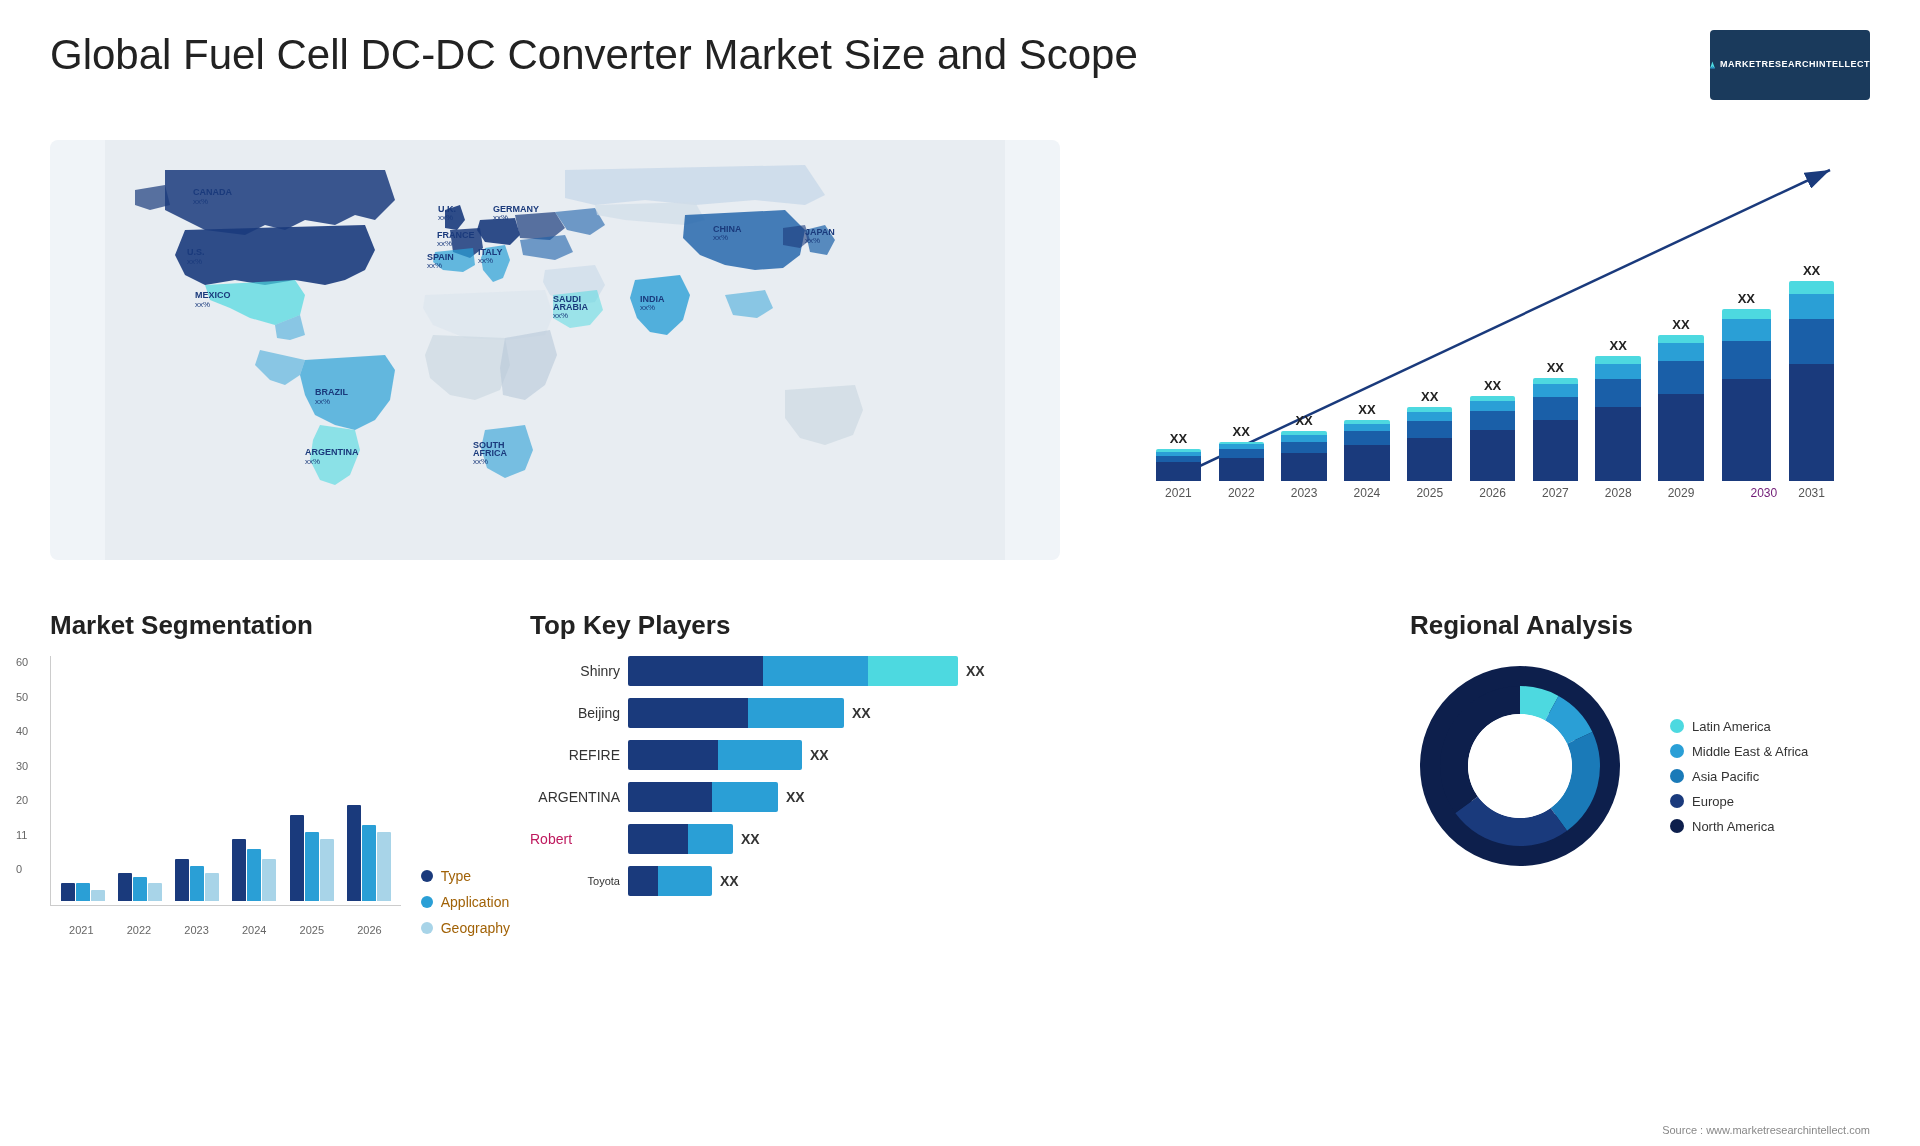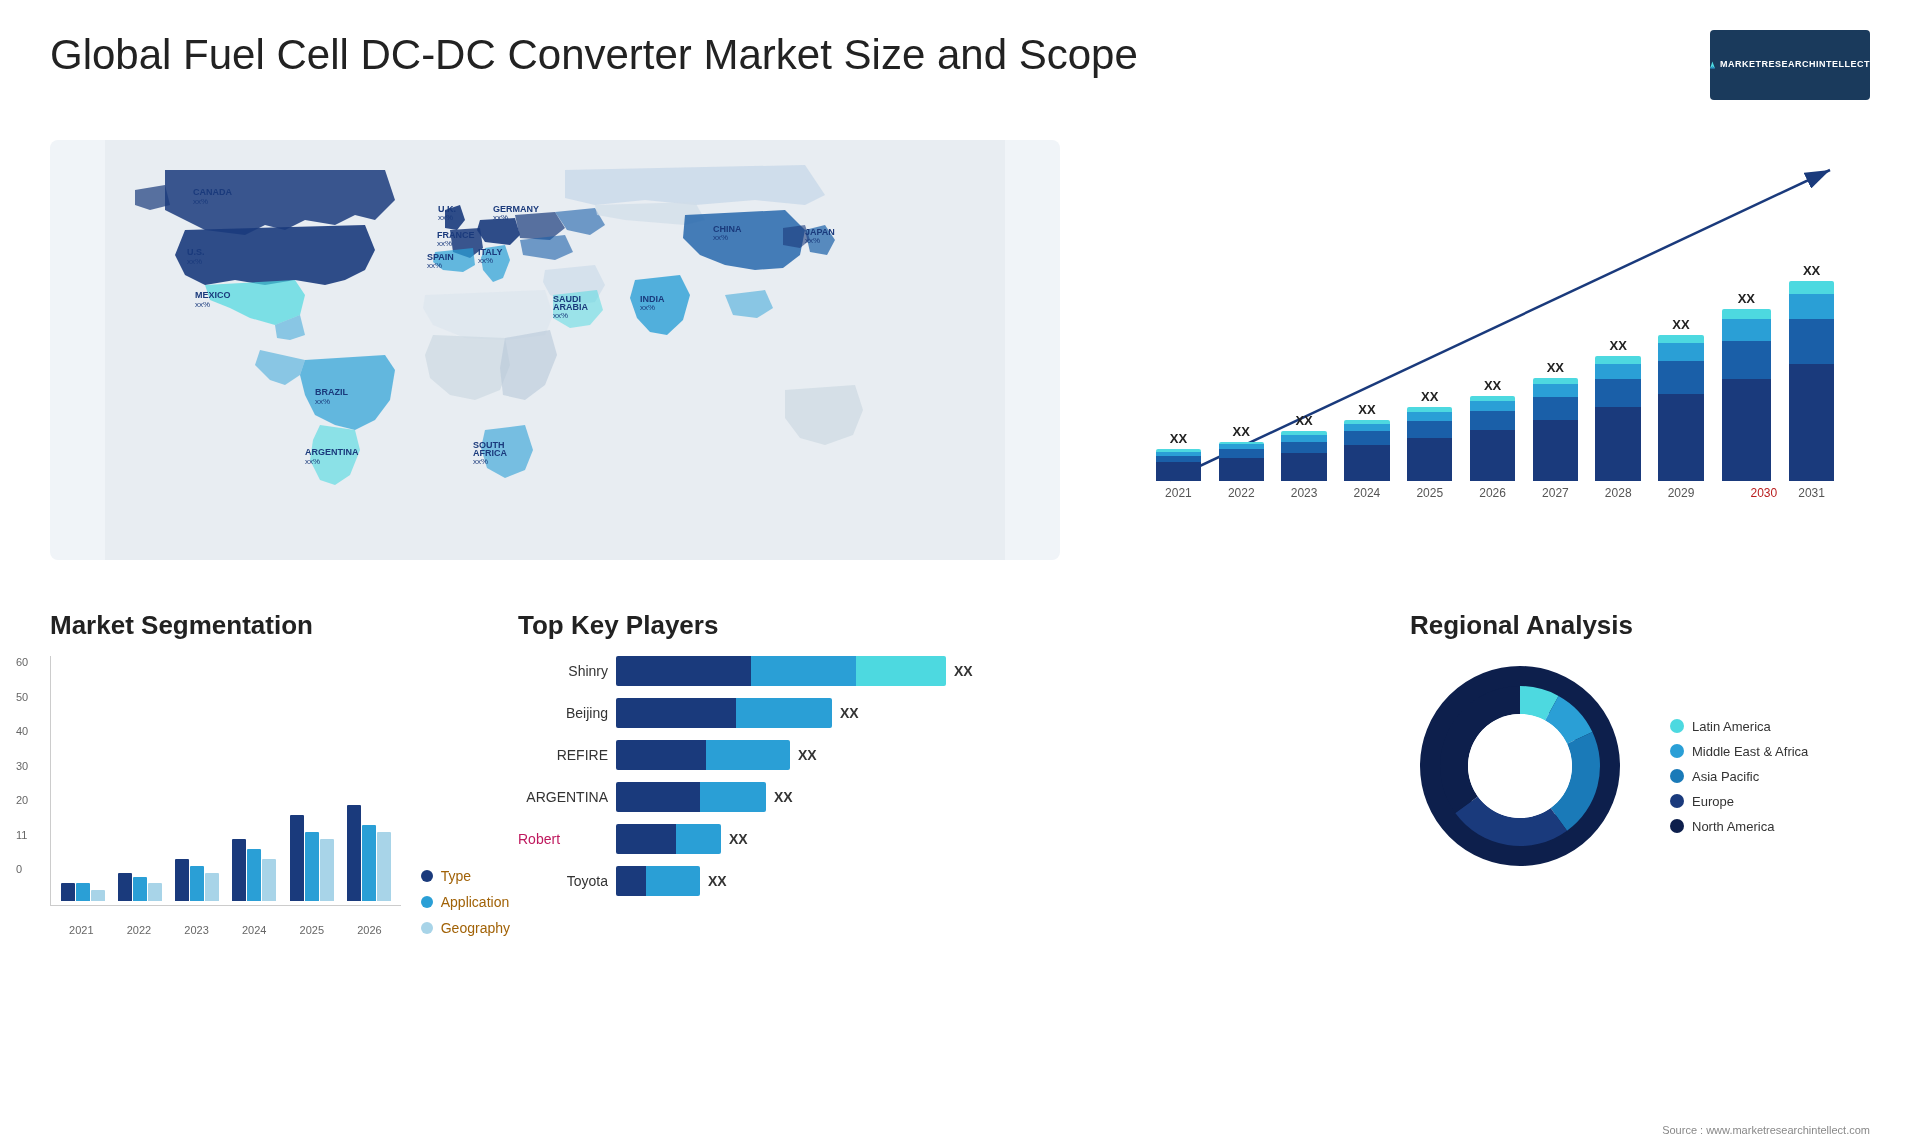--- a/index.html
+++ b/index.html
@@ -97,21 +97,21 @@
       height: 100%;
       position: relative;
       display: flex;
       align-items: flex-end;
       gap: 8px;
     }
 
     
     .bottom-section {
       display: flex;
-      gap: 8px;
+      gap: 20px;
       height: 380px;
     }
 
     .segment-section {
       width: 460px;
     }
 
     .players-section {
       flex: 1;
     }
@@ -517,21 +517,21 @@
                 <div style="font-size: 12px; color: rgb(85, 85, 85); margin-top: 5px;">2029</div>
               </div>
               <div style="flex: 1 1 0%; display: flex; flex-direction: column; align-items: center; justify-content: flex-end;">
                 <div style="font-size: 13px; font-weight: bold; color: rgb(34, 34, 34); margin-bottom: 3px;">XX</div>
                 <div style="width: 80%; display: flex; flex-direction: column; border-radius: 2px 2px 0px 0px; overflow: hidden;">
                   <div style="height: 10.1911px; background: rgb(77, 217, 224);"></div>
                   <div style="height: 21.6561px; background: rgb(42, 159, 214);"></div>
                   <div style="height: 38.2166px; background: rgb(26, 95, 168);"></div>
                   <div style="height: 101.911px; background: rgb(26, 58, 124);"></div>
                 </div>
-                <div style="font-size: 12px; color: #b91c1c; margin-top: 5px; margin-left: 35px;">2030</div>
+                <div style="font-size: 12px; color: #701a75; margin-top: 5px; margin-left: 35px;">2030</div>
               </div>
               <div style="flex: 1 1 0%; display: flex; flex-direction: column; align-items: center; justify-content: flex-end;">
                 <div style="font-size: 13px; font-weight: bold; color: rgb(34, 34, 34); margin-bottom: 3px;">XX</div>
                 <div style="width: 80%; display: flex; flex-direction: column; border-radius: 2px 2px 0px 0px; overflow: hidden;">
                   <div style="height: 12.7389px; background: rgb(77, 217, 224);"></div>
                   <div style="height: 25.4777px; background: rgb(42, 159, 214);"></div>
                   <div style="height: 44.586px; background: rgb(26, 95, 168);"></div>
                   <div style="height: 117.197px; background: rgb(26, 58, 124);"></div>
                 </div>
                 <div style="font-size: 12px; color: rgb(85, 85, 85); margin-top: 5px;">2031</div>
@@ -669,21 +669,21 @@
             <div style="flex: 1 1 0%; display: flex; align-items: center;">
               <div style="height: 30px; display: flex; border-radius: 2px; overflow: hidden; width: 105px;">
                 <div style="width: 60px; background: rgb(26, 58, 124);"></div>
                 <div style="width: 45px; background: rgb(42, 159, 214);"></div>
                 <div style="width: 0px; background: rgb(77, 217, 224);"></div>
               </div>
               <div style="margin-left: 8px; font-size: 14px; font-weight: bold; color: rgb(51, 51, 51);">XX</div>
             </div>
           </div>
           <div style="display: flex; align-items: center; gap: 8px;">
-            <div style="width: 90px; font-size: 14px; color: rgb(51, 51, 51); text-align: right;">Toyota</div>
+            <div style="width: 90px; font-size: 11px; color: rgb(51, 51, 51); text-align: right;">Toyota</div>
             <div style="flex: 1 1 0%; display: flex; align-items: center;">
               <div style="height: 30px; display: flex; border-radius: 2px; overflow: hidden; width: 84px;">
                 <div style="width: 30px; background: rgb(26, 58, 124);"></div>
                 <div style="width: 54px; background: rgb(42, 159, 214);"></div>
                 <div style="width: 0px; background: rgb(77, 217, 224);"></div>
               </div>
               <div style="margin-left: 8px; font-size: 14px; font-weight: bold; color: rgb(51, 51, 51);">XX</div>
             </div>
           </div>
         </div>

